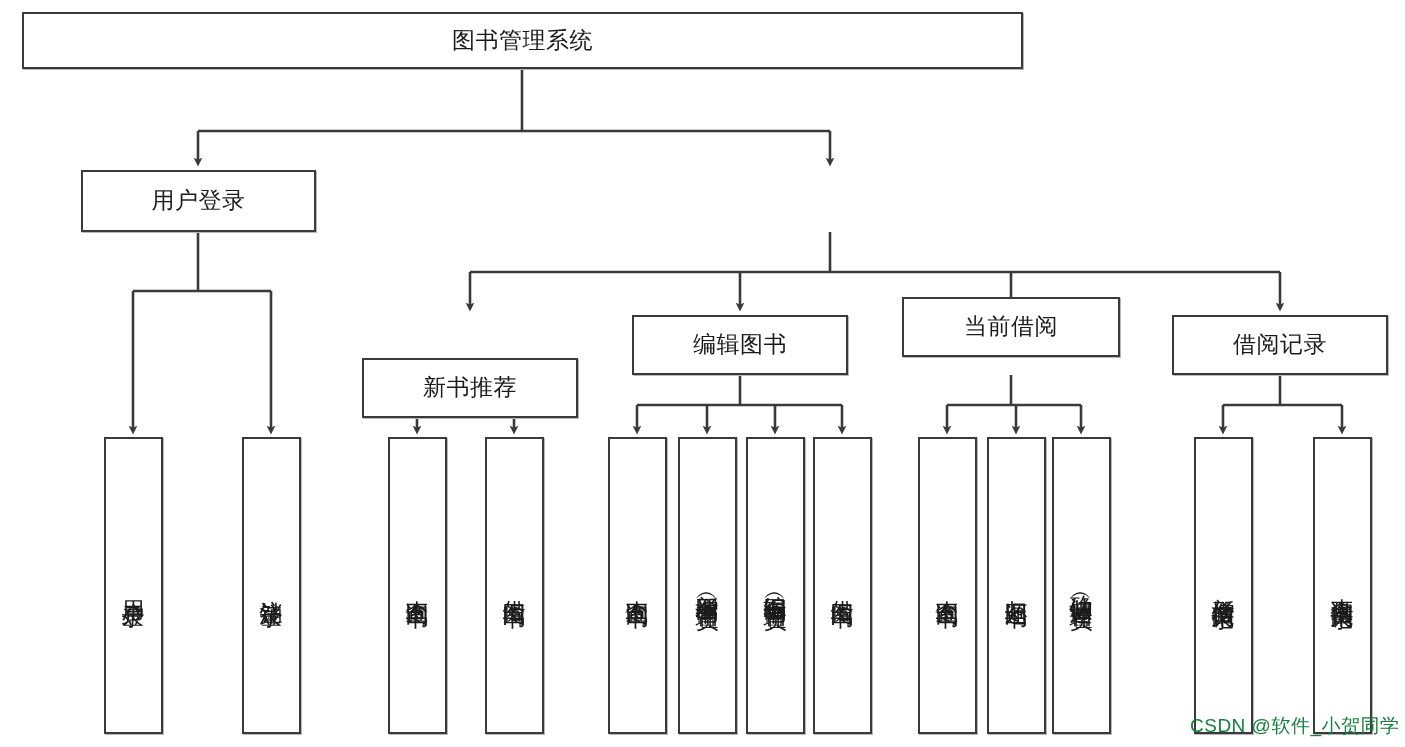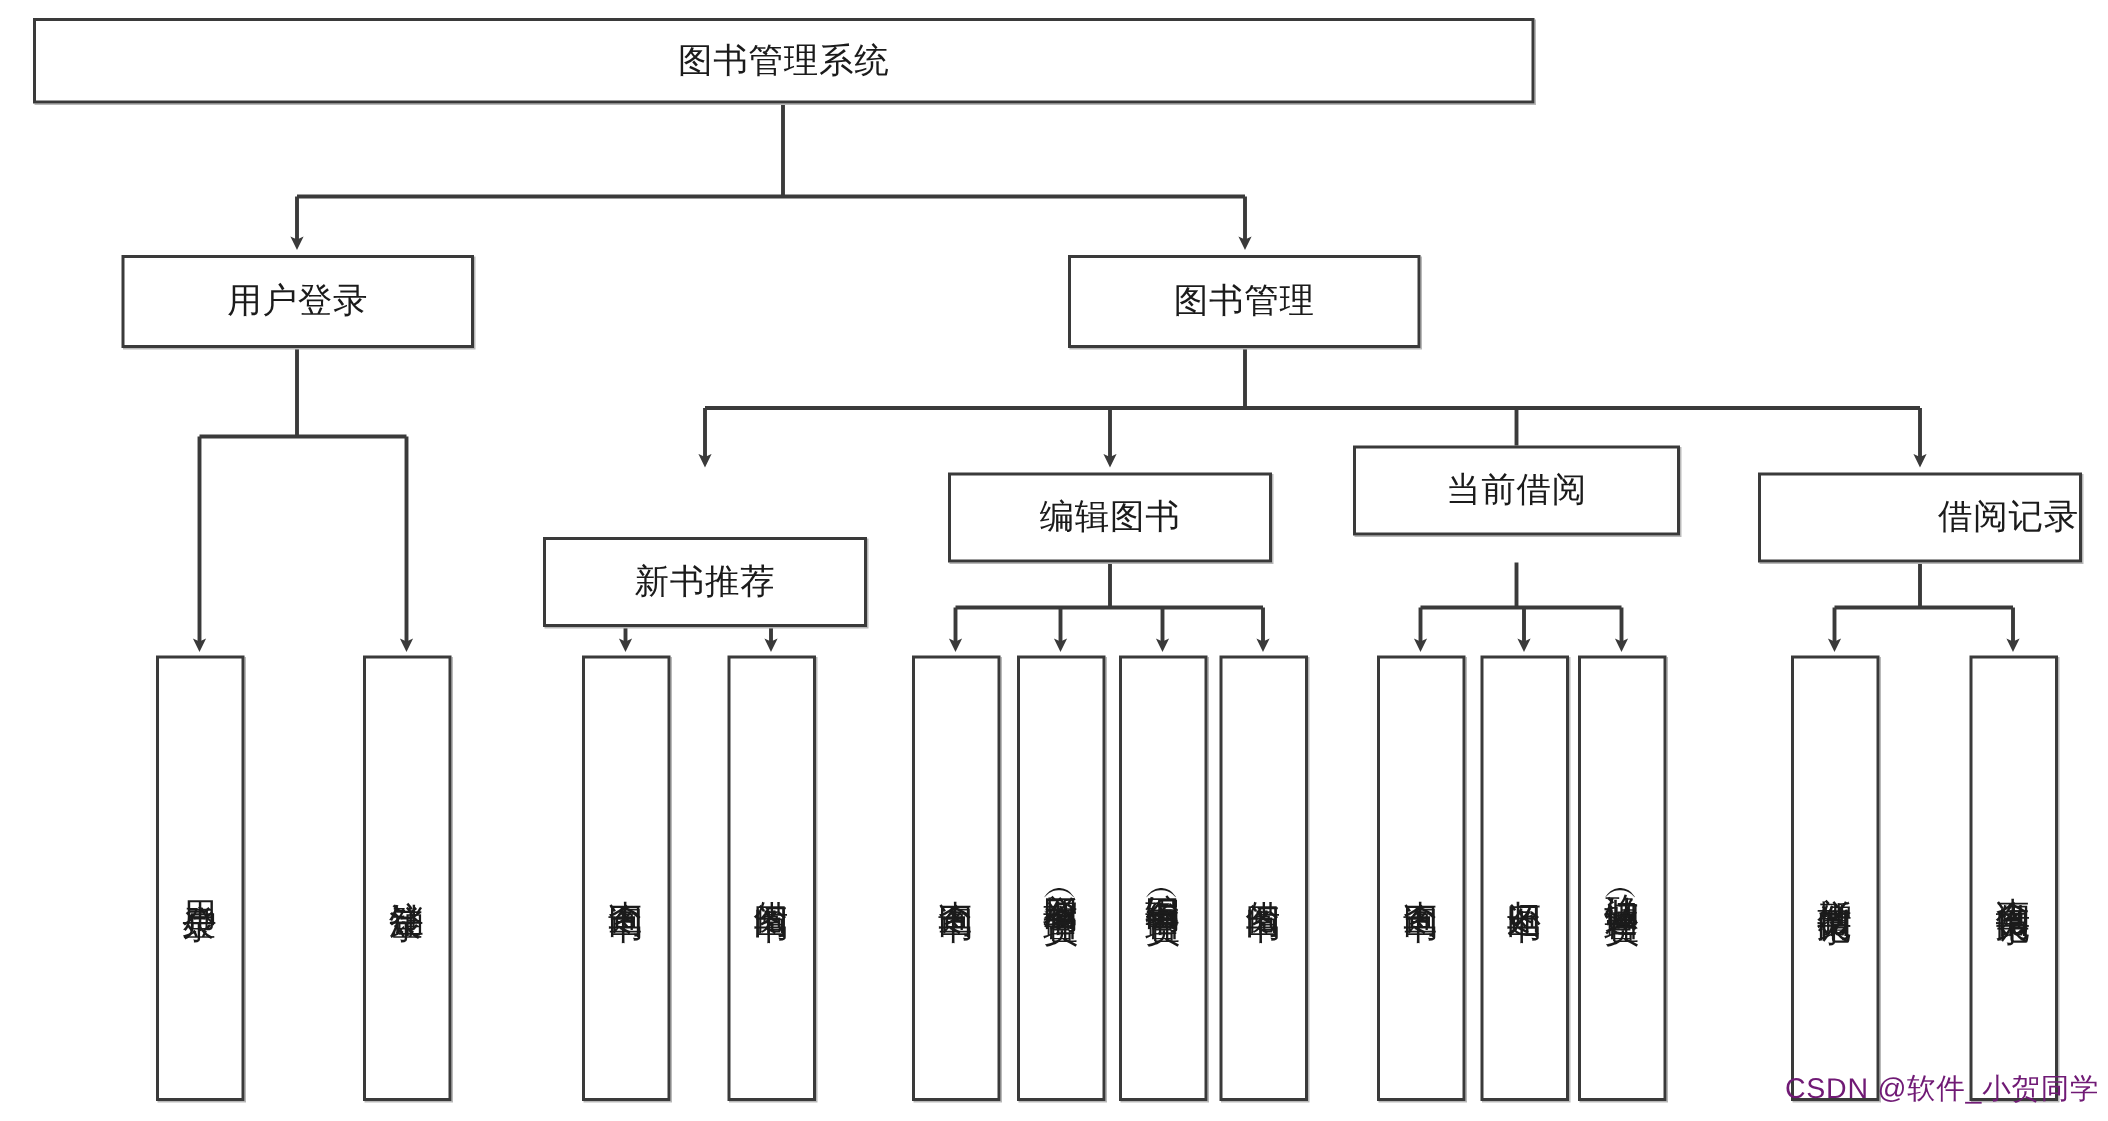--- a/index.html
+++ b/index.html
@@ -52,21 +52,21 @@
   .node.vert .label {
     writing-mode: vertical-rl;
     text-orientation: upright;
     font-size: 23px;
     line-height: 1.05;
     letter-spacing: 2px;
     white-space: nowrap;
   }
   .watermark {
     position: absolute;
-    color: #701a75;
+    color: #15803d;
     font-size: 19px;
     letter-spacing: 0.5px;
     white-space: nowrap;
     user-select: none;
   }
 </style>
 </head>
 <body>
 
 <div id="canvas">
@@ -121,34 +121,31 @@
     </g>
   </svg>
 
   <div class="node horiz" style="left:22px; top:12px; width:1001px; height:57px;">
     <span class="label">图书管理系统</span>
   </div>
 
   <div class="node horiz" style="left:81px; top:170px; width:235px; height:62px;">
     <span class="label">用户登录</span>
   </div>
-  <div class="node horiz" style="left:712px; top:170px; width:235px; height:62px;">
-    <span class="label">图书管理</span>
-  </div>
 
   <div class="node horiz" style="left:362px; top:315px; width:216px; height:60px;margin-top:43px;">
     <span class="label">新书推荐</span>
   </div>
   <div class="node horiz" style="left:632px; top:315px; width:216px; height:60px;">
     <span class="label">编辑图书</span>
   </div>
   <div class="node horiz" style="left:902px; top:297px; width:218px; height:60px;">
     <span class="label">当前借阅</span>
   </div>
-  <div class="node horiz" style="left:1172px; top:315px; width:216px; height:60px;justify-content:flex-end;">
+  <div class="node horiz" style="left:1172px; top:315px; width:216px; height:60px;">
     <span class="label">借阅记录</span>
   </div>
 
   <div class="node vert" style="left:104px; top:437px; width:59px; height:297px;">
     <span class="label">用户登录</span>
   </div>
   <div class="node vert" style="left:242px; top:437px; width:59px; height:297px;">
     <span class="label">注销登录</span>
   </div>
 

